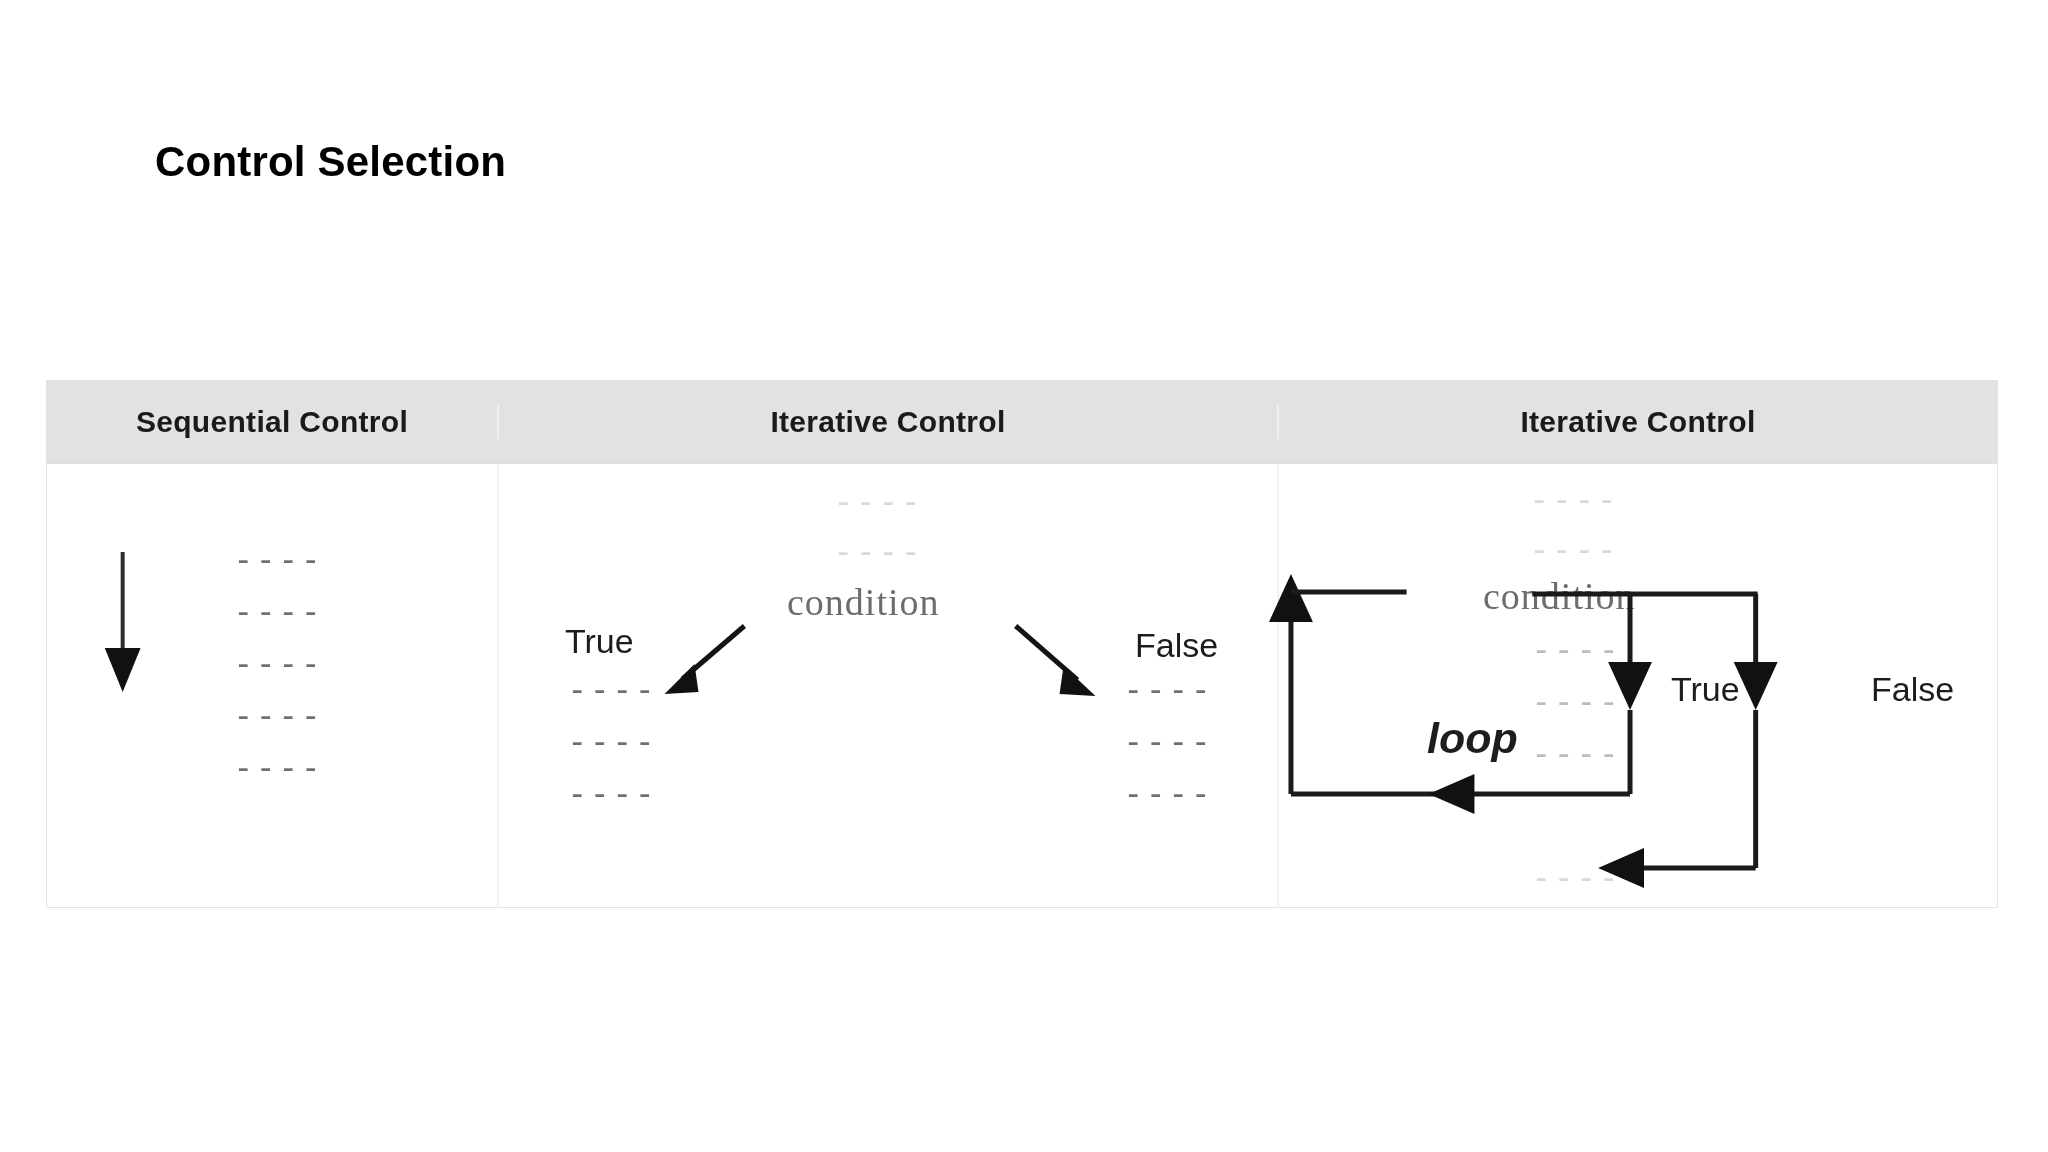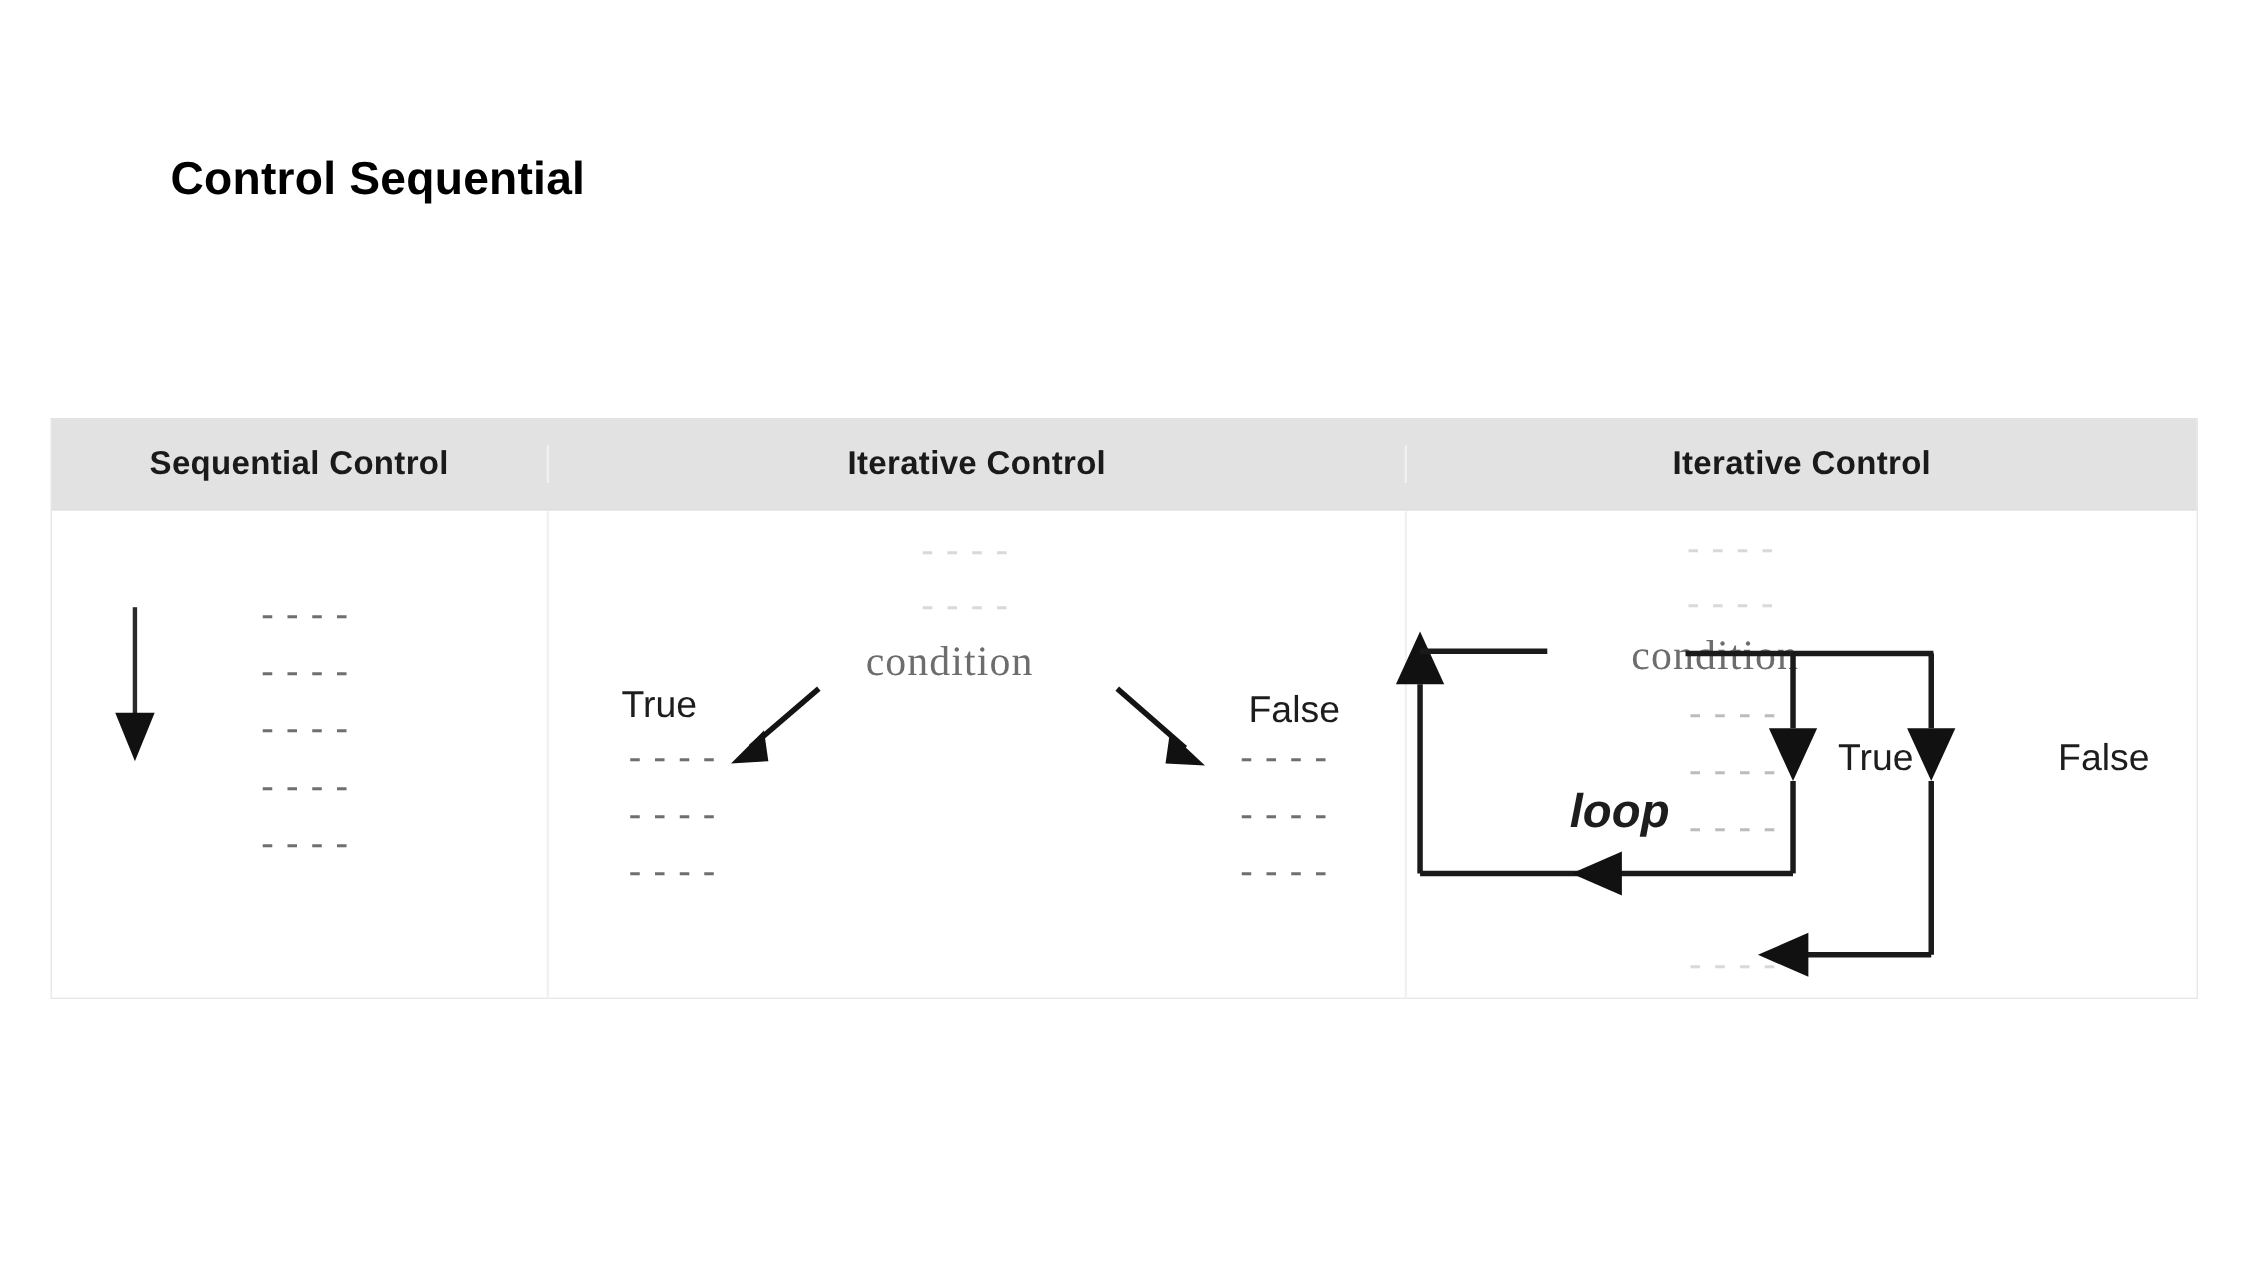--- a/index.html
+++ b/index.html
@@ -110,21 +110,21 @@
     position: absolute;
     left: 0; top: 0;
     width: 100%; height: 100%;
     overflow: visible;
     pointer-events: none;
   }
 </style>
 </head>
 <body>
 
-<div id="page-title">Control Sequential</div>
+<div id="page-title">Control Selection</div>
 
 <div id="control-table">
 
   <div class="thead">
     <div class="th th-0">Sequential Control</div>
     <div class="th th-1">Iterative Control</div>
     <div class="th th-2">Iterative Control</div>
   </div>
 
   <div class="tbody">

